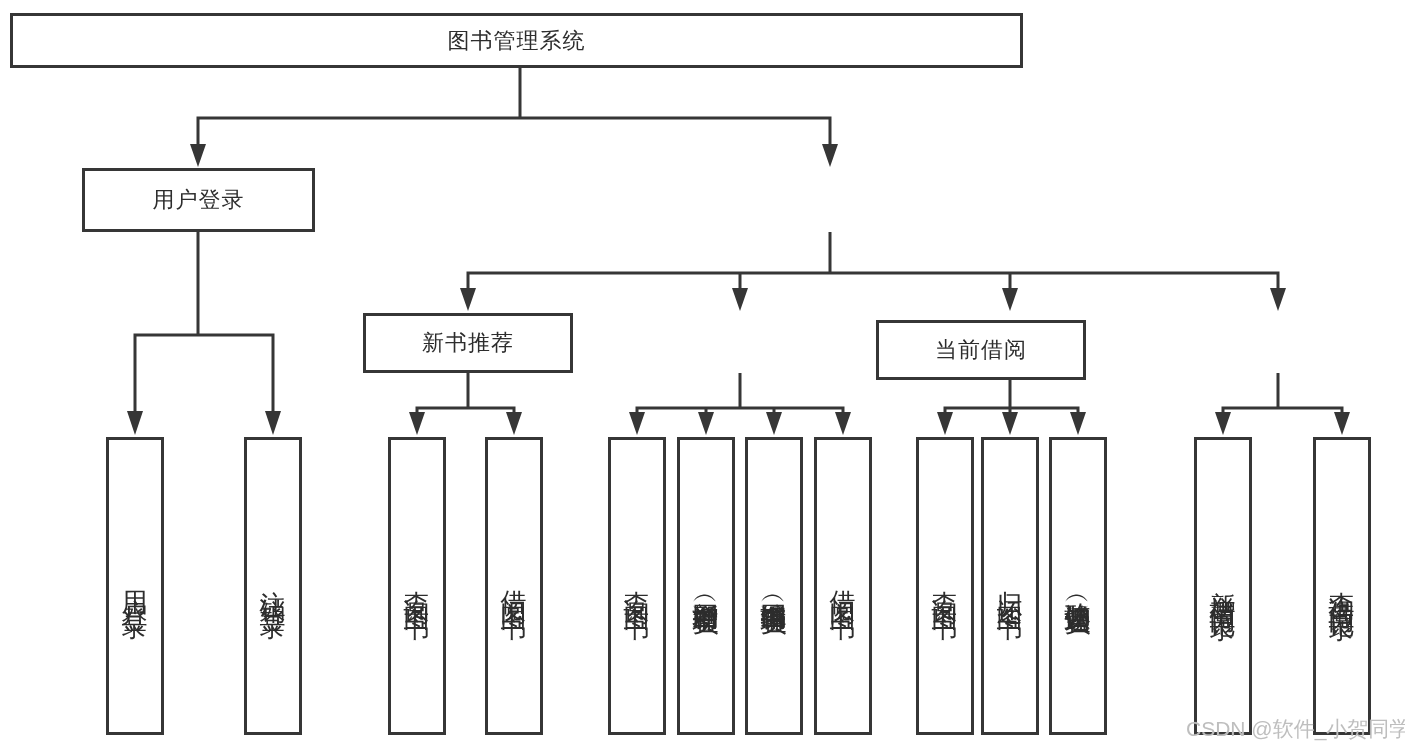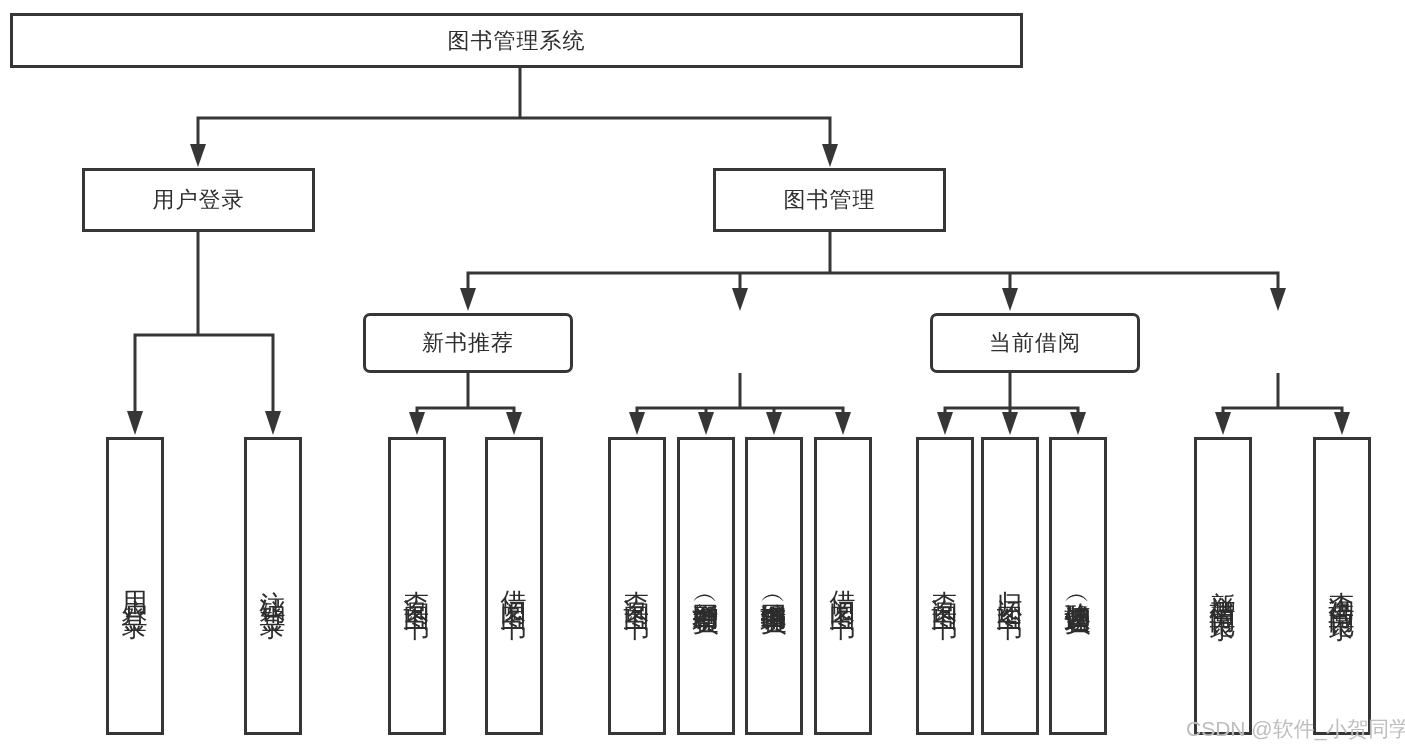--- a/index.html
+++ b/index.html
@@ -35,21 +35,21 @@
   }
   .h-node {
     font-size: 22px;
     letter-spacing: 1px;
     white-space: nowrap;
   }
   .root-node {
     left: 10px; top: 13px; width: 1013px; height: 55px;
   }
   .lvl2 { top: 168px; width: 233px; height: 64px; }
-  .lvl3 { top: 313px; width: 210px; height: 60px; border-radius: 7px; }
+  .lvl3 { top: 313px; width: 210px; height: 60px; }
   .v-node {
     top: 437px;
     width: 58px;
     height: 298px;
     writing-mode: vertical-rl;
     text-orientation: mixed;
     font-size: 26px;
     letter-spacing: 8px;
     line-height: 1;
   }
@@ -107,24 +107,23 @@
       <polygon points="1002,412 1018,412 1010,435"></polygon>
       <polygon points="1070,412 1086,412 1078,435"></polygon>
       <polygon points="1215,412 1231,412 1223,435"></polygon>
       <polygon points="1334,412 1350,412 1342,435"></polygon>
     </g>
   </svg>
 
   <div class="node h-node root-node">图书管理系统</div>
 
   <div class="node h-node lvl2" style="left:82px;">用户登录</div>
-  <div class="node h-node lvl2" style="left:713px;">图书管理</div>
 
   <div class="node h-node lvl3" style="left:363px;">新书推荐</div>
-  <div class="node h-node lvl3" style="left:930px;">当前借阅</div>
+  <div class="node h-node lvl3" style="left:876px;margin-top:7px;">当前借阅</div>
 
   <div class="node v-node" style="left:106px;">用户登录</div>
   <div class="node v-node" style="left:244px;">注销登录</div>
 
   <div class="node v-node" style="left:388px;">查询图书</div>
   <div class="node v-node" style="left:485px;">借阅图书</div>
 
   <div class="node v-node" style="left:608px;">查询图书</div>
   <div class="node v-node v-tight" style="left:677px;">新增图书（管理员）</div>
   <div class="node v-node v-tight" style="left:745px;">编辑图书（管理员）</div>

